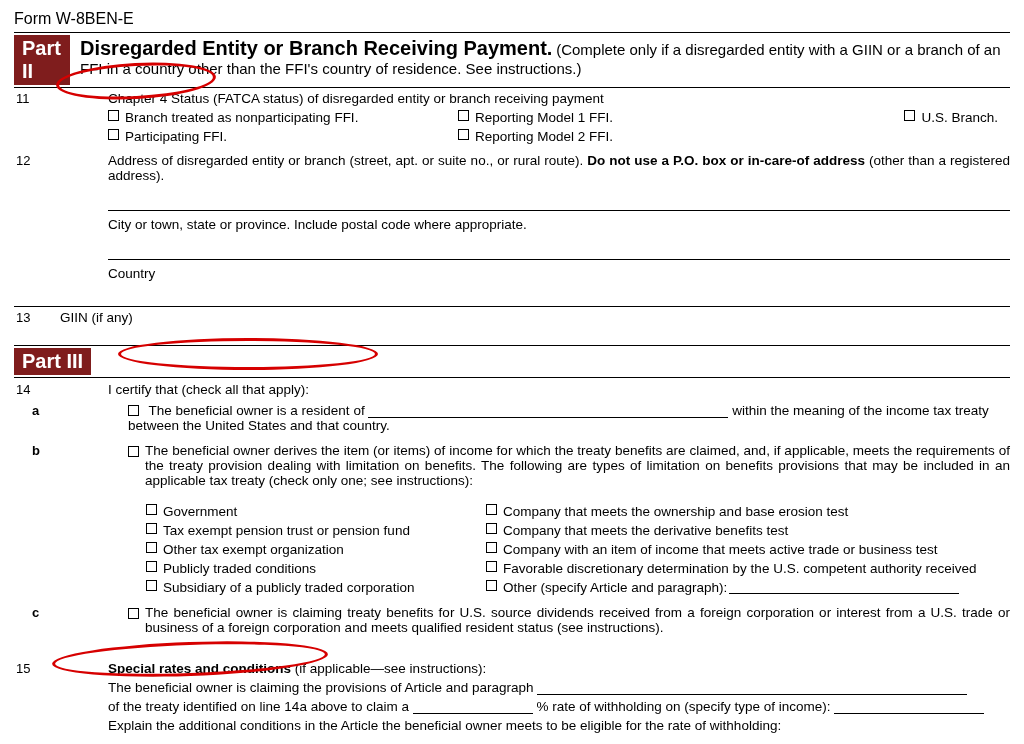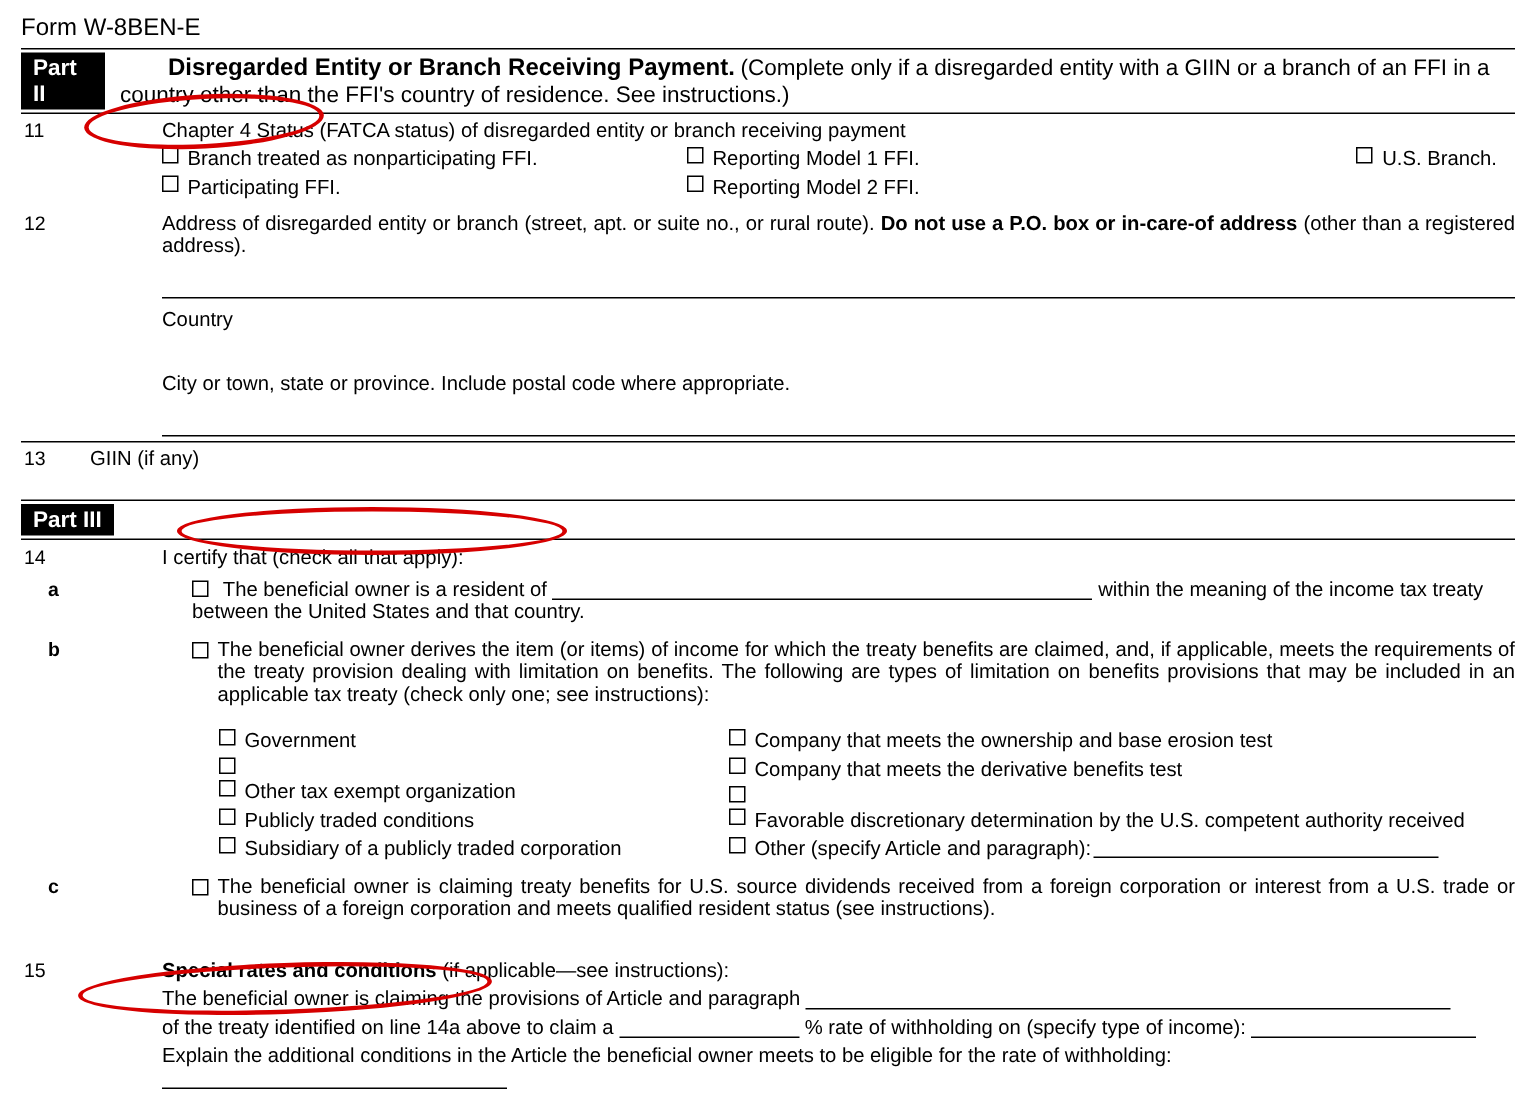--- a/index.html
+++ b/index.html
@@ -14,31 +14,31 @@
   }
   .form-id { font-size: 16px; margin-bottom: 4px; }
   .part-header {
     display: flex;
     align-items: baseline;
     border-top: 1px solid #000;
     border-bottom: 1px solid #000;
     padding: 2px 0;
   }
   .part-tag {
-    background: #000000;
+    background: #7f1d1d;
     color: #fff;
     font-weight: bold;
     padding: 2px 8px;
     margin-right: 10px;
-    font-size: 15px;
+    font-size: 20px;
     display: inline-block;
     min-width: 56px;
     text-align: left;
   }
-  .part-title { font-weight: bold; font-size: 16px; margin-left: 32px; }
+  .part-title { font-weight: bold; font-size: 20px; }
   .part-sub { font-size: 15px; font-weight: normal; }
   .line-row { display: flex; border-top: 1px solid #000; padding-top: 3px; padding-bottom: 3px; }
   .no-border-top { border-top: none; gap: 48px; }
   .line-num { width: 40px; flex-shrink: 0; font-size: 13px; padding-left: 2px; }
   .line-num-sub { width: 60px; flex-shrink: 0; font-size: 13px; padding-left: 18px; font-weight: bold; }
   .line-body { flex: 1; padding-left: 6px; }
   .checkbox {
     display: inline-block; width: 11px; height: 11px; border: 1px solid #000;
     vertical-align: -1px; margin-right: 6px;
   }
@@ -113,30 +113,30 @@
   <div class="line-num">12</div>
   <div class="line-body justify">
     <span>Address of disregarded entity or branch (street, apt. or suite no., or rural route). </span><span class="bold">Do not use a P.O. box or in-care-of address</span><span> (other than a registered address).</span>
     <div class="section-spacer"></div>
   </div>
 </div>
 
 <div class="line-row no-border-top">
   <div class="line-num"></div>
   <div class="line-body">
+    <span>City or town, state or province. Include postal code where appropriate.</span>
+    <div class="section-spacer"></div>
+  </div>
+</div>
+
+<div class="line-row no-border-top">
+  <div class="line-num"></div>
+  <div class="line-body">
     <span>Country</span>
     <div style="height:22px;"></div>
-  </div>
-</div>
-
-<div class="line-row no-border-top">
-  <div class="line-num"></div>
-  <div class="line-body">
-    <span>City or town, state or province. Include postal code where appropriate.</span>
-    <div class="section-spacer"></div>
   </div>
 </div>
 
 <div class="line-row" style="padding-bottom:20px;">
   <div class="line-num">13</div>
   <div class="line-body">
     <span>GIIN (if any)</span>
   </div>
 </div>
 
@@ -171,20 +171,21 @@
   <div class="line-num-sub"></div>
   <div class="line-body indent-body">
     <div style="display:flex;">
       <div>
         <div class="cb-item cbl">
               <span class="checkbox"></span>
               <span>Government</span>
             </div>
         <div class="cb-item cbl">
               <span class="checkbox"></span>
+              <span>Tax exempt pension trust or pension fund</span>
             </div>
         <div class="cb-item cbl">
               <span class="checkbox"></span>
               <span>Other tax exempt organization</span>
             </div>
         <div class="cb-item cbl">
               <span class="checkbox"></span>
               <span>Publicly traded conditions</span>
             </div>
         <div class="cb-item cbl">
@@ -196,20 +197,21 @@
         <div class="cb-item cbr">
               <span class="checkbox"></span>
               <span>Company that meets the ownership and base erosion test</span>
             </div>
         <div class="cb-item cbr">
               <span class="checkbox"></span>
               <span>Company that meets the derivative benefits test</span>
             </div>
         <div class="cb-item cbr">
               <span class="checkbox"></span>
+              <span>Company with an item of income that meets active trade or business test</span>
             </div>
         <div class="cb-item cbr">
               <span class="checkbox"></span>
               <span>Favorable discretionary determination by the U.S. competent authority received</span>
             </div>
         <div class="cb-item cbr">
               <span class="checkbox"></span>
               <span>Other (specify Article and paragraph):</span>
               <span class="underline-blank" style="width:230px; margin-left:2px;"></span>
             </div>

